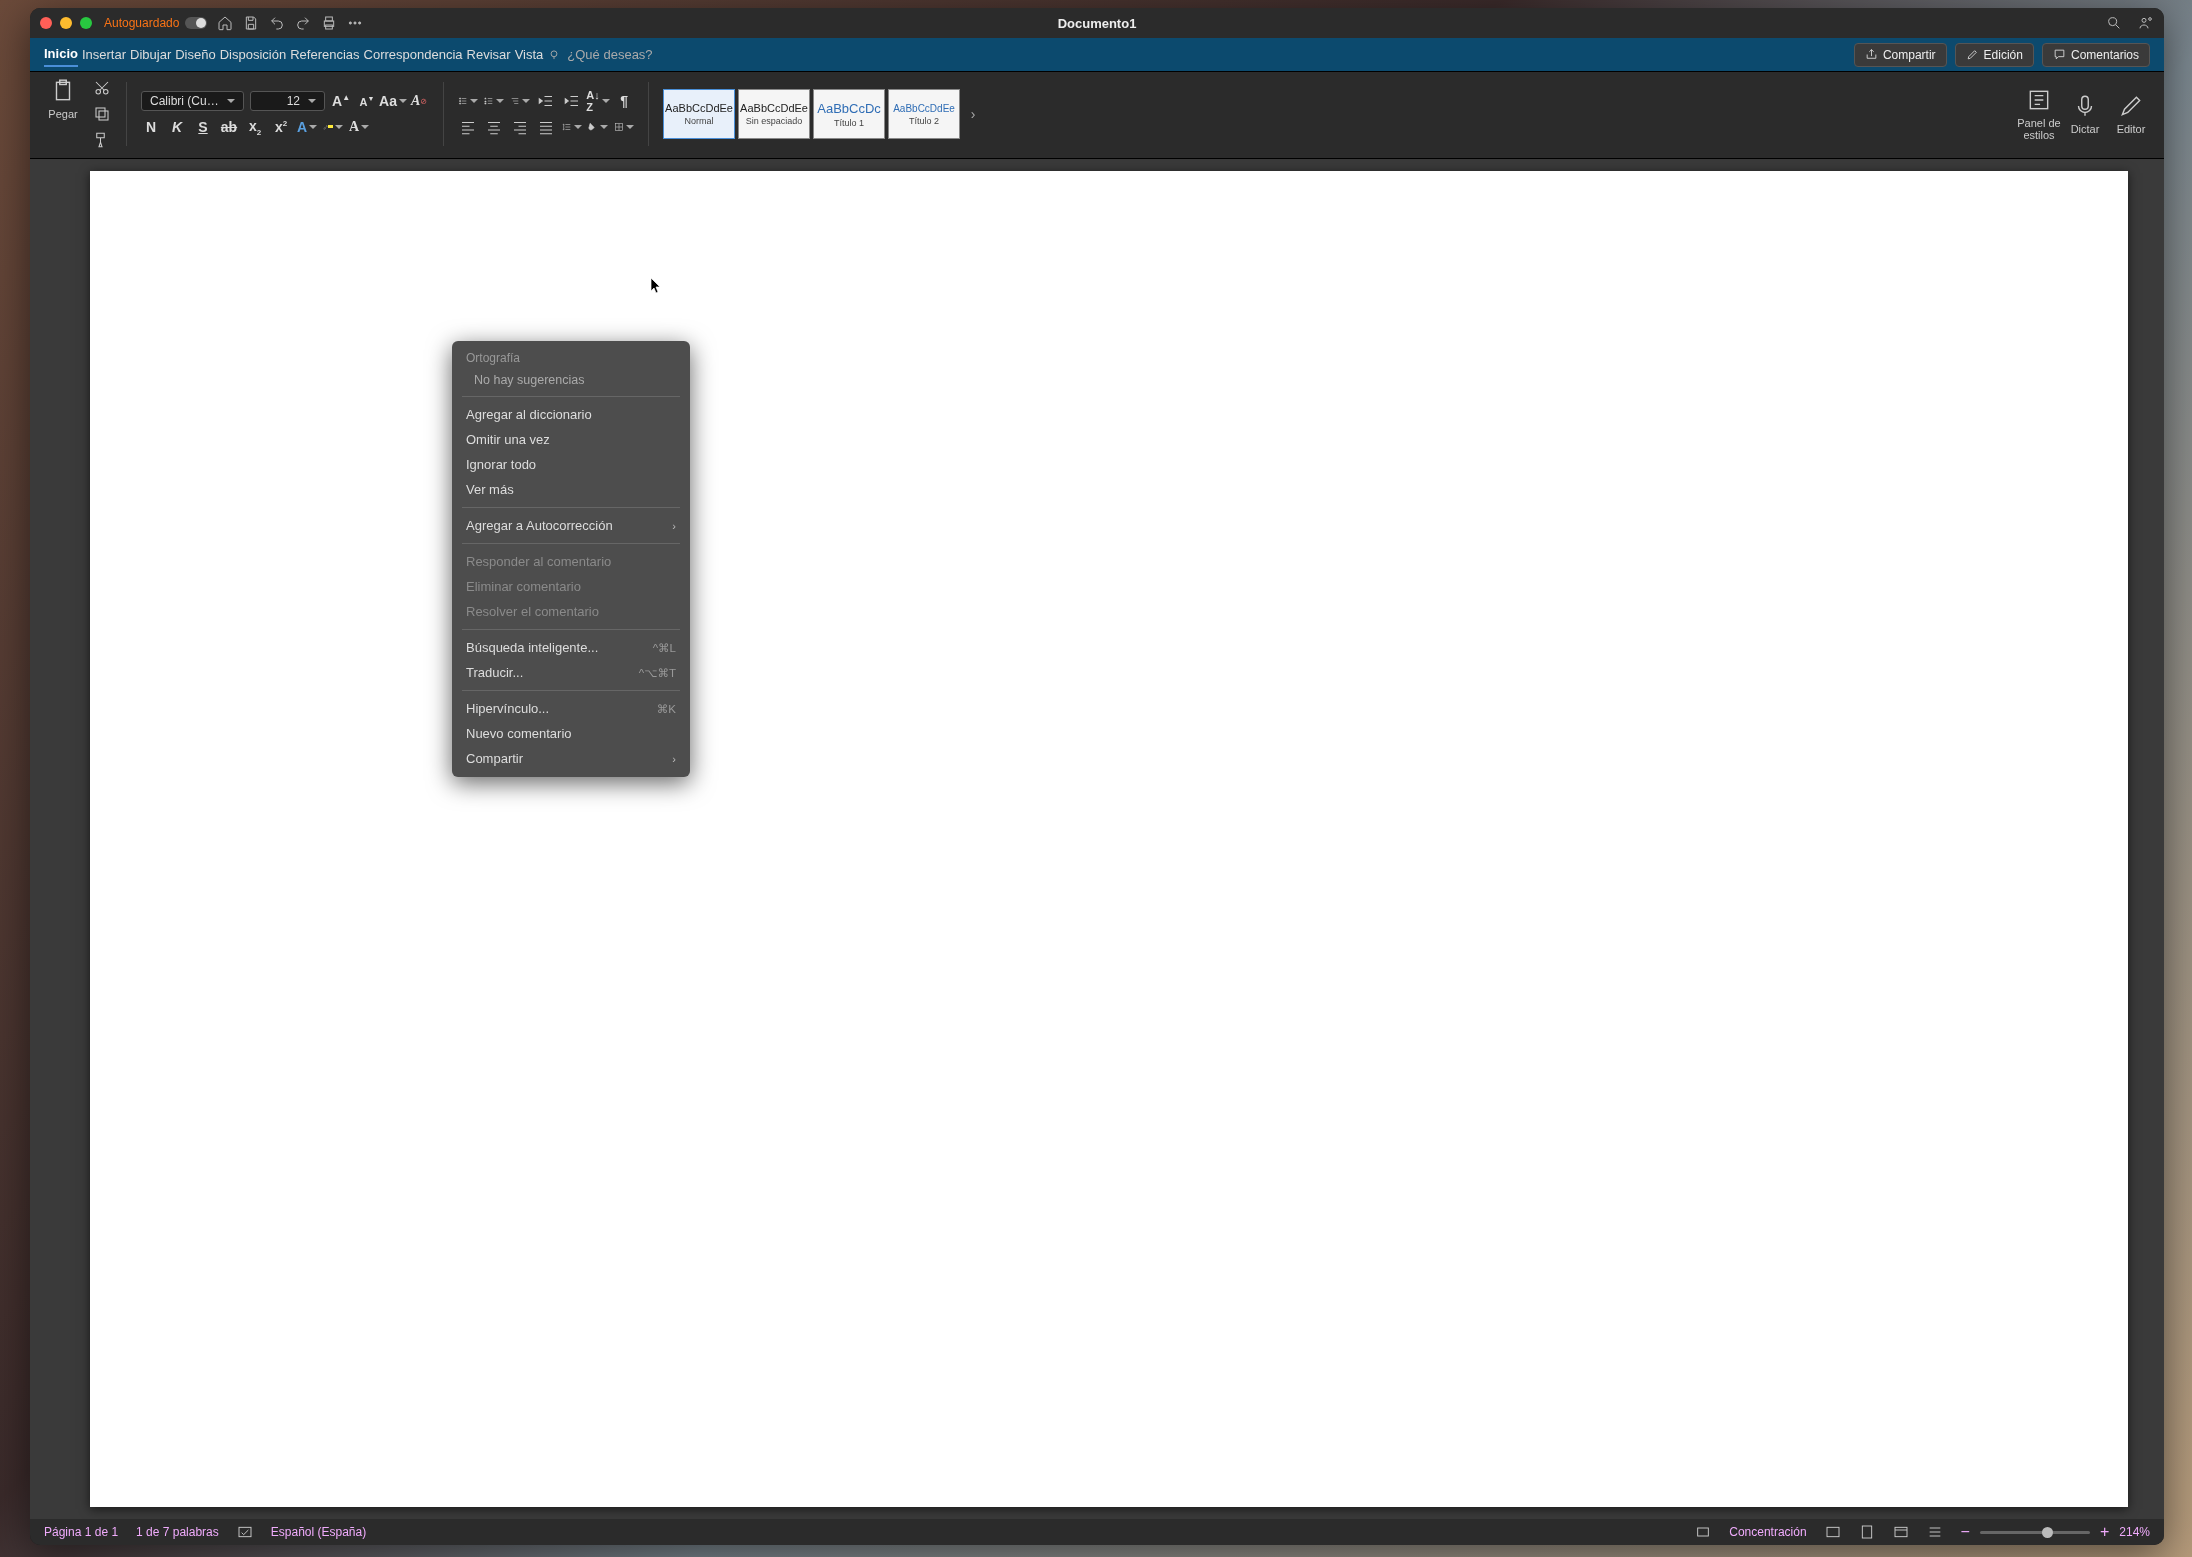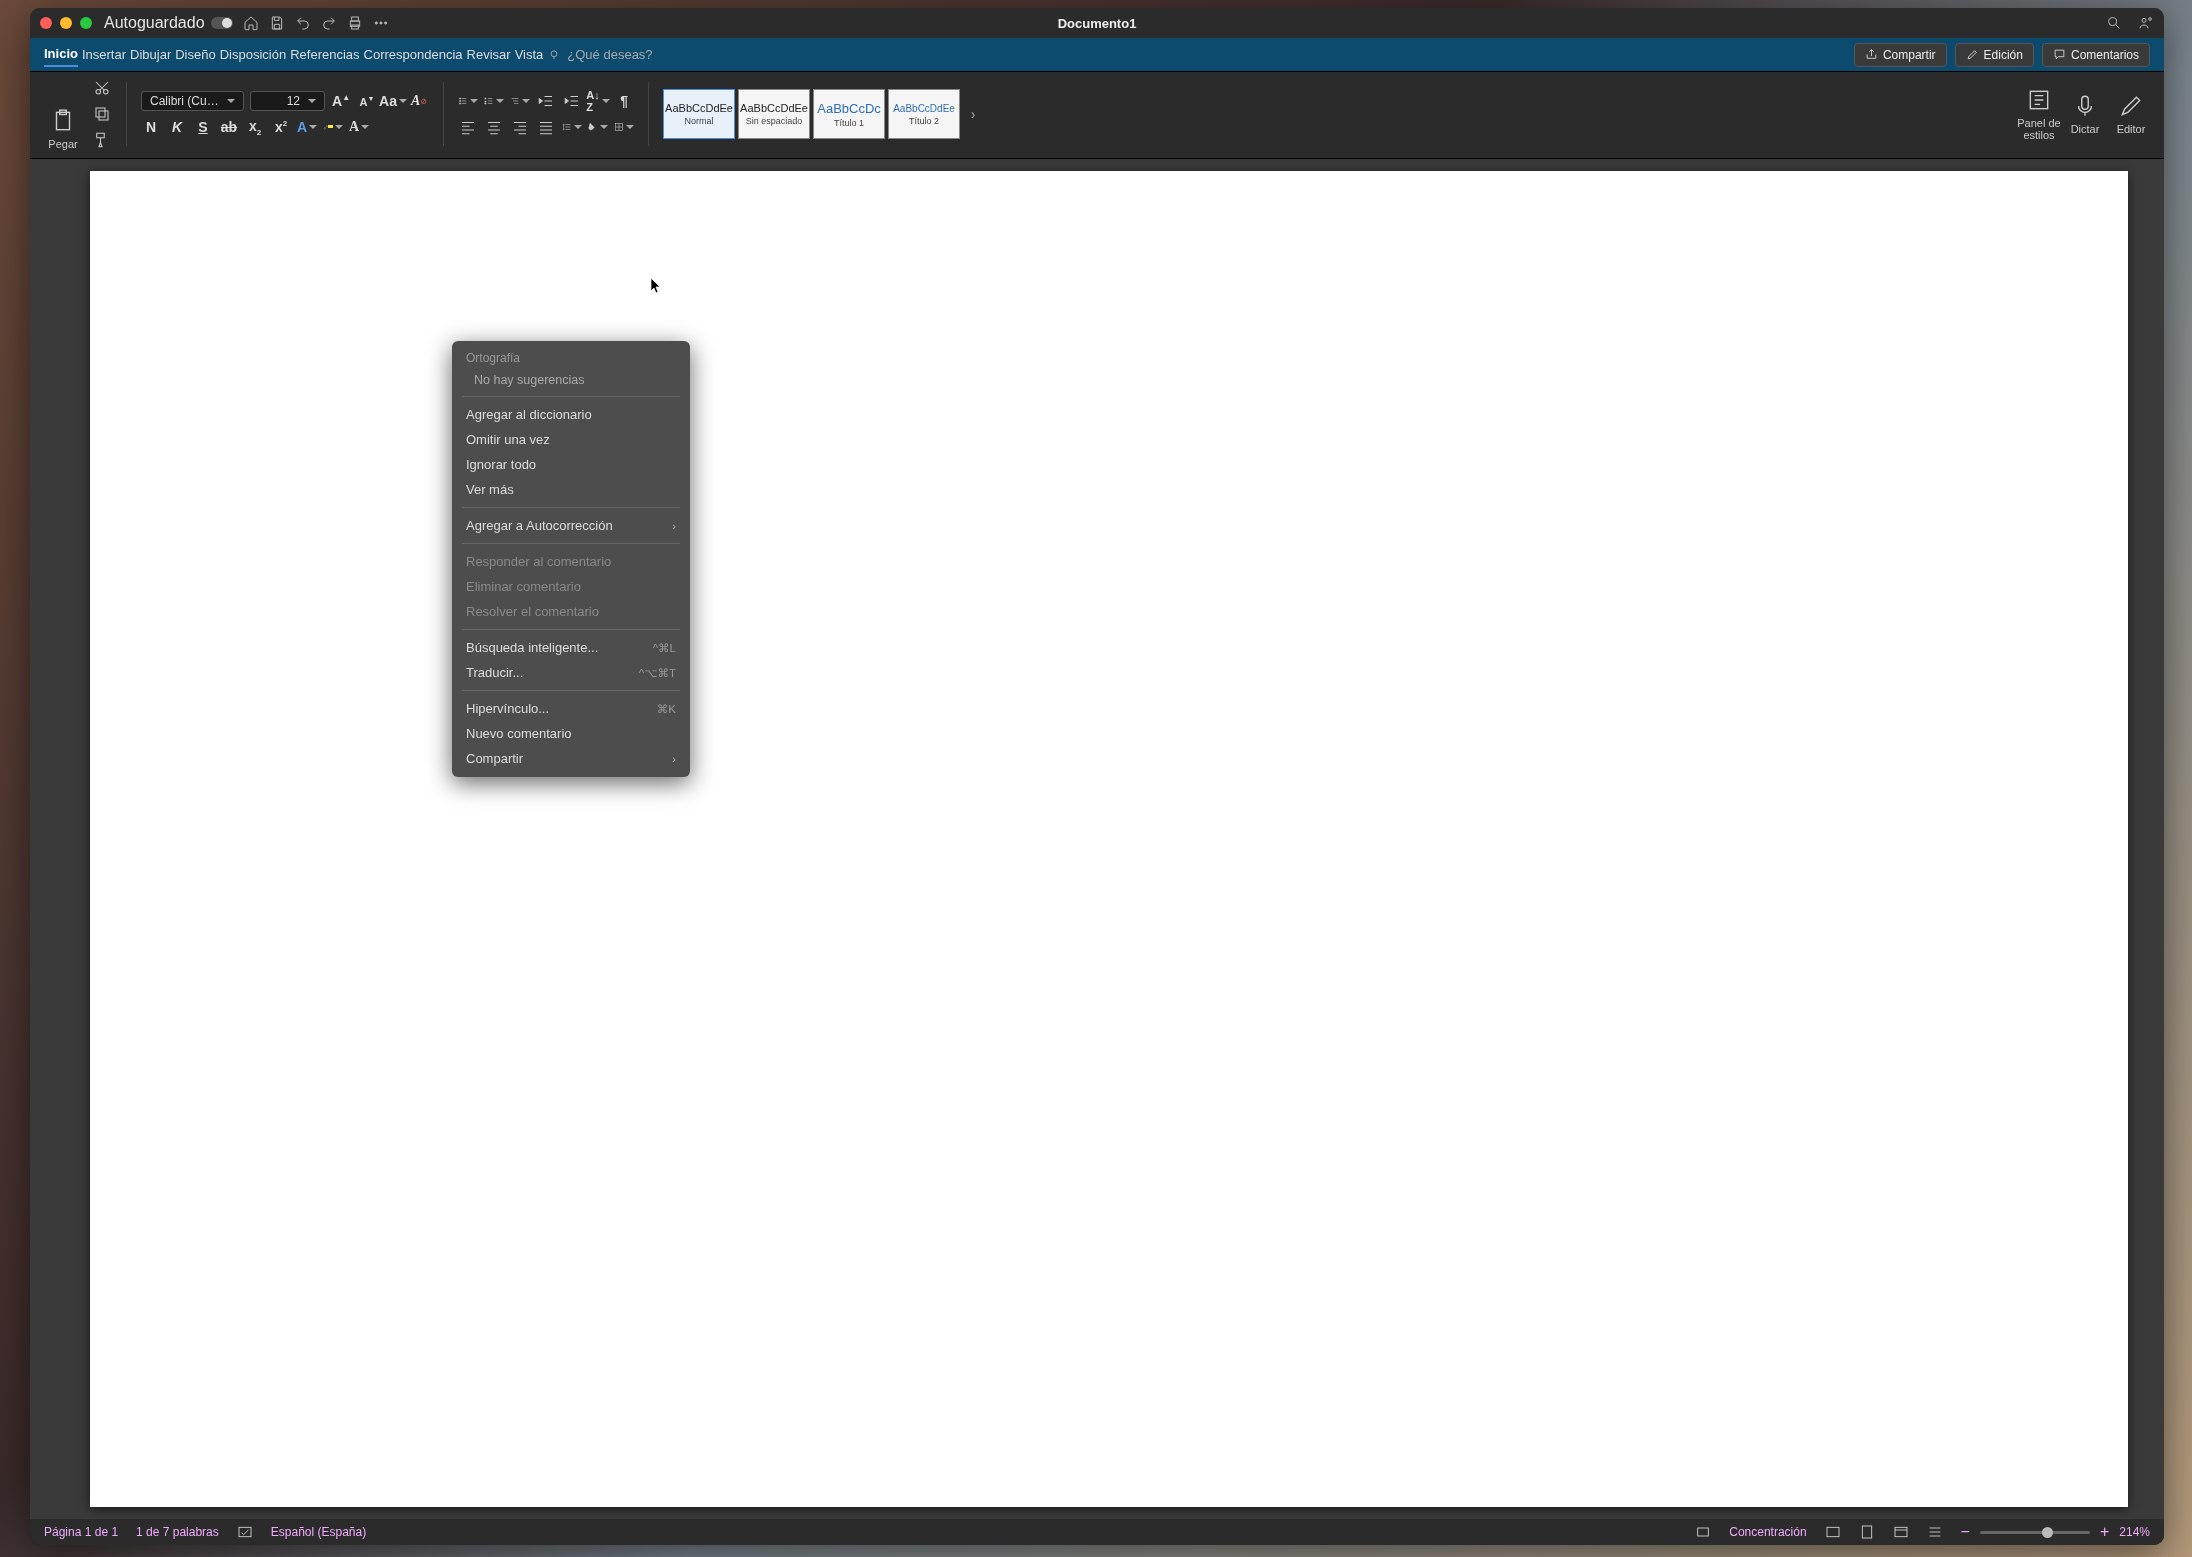--- a/index.html
+++ b/index.html
@@ -7,21 +7,21 @@
   .window {
     position: absolute; left: 30px; top: 8px; right: 28px; bottom: 12px;
     background: #1e1e1e; border-radius: 10px; overflow: hidden; box-shadow: 0 10px 40px rgba(0,0,0,.5);
     display: flex; flex-direction: column;
   }
   
   .titlebar { height: 30px; background: #2b2b2b; display:flex; align-items:center; padding:0 10px; position:relative; }
   .traffic { display:flex; gap:8px; margin-right:12px; }
   .dot { width:12px; height:12px; border-radius:50%; }
   .dot.red{background:#ff5f57;} .dot.yellow{background:#febc2e;} .dot.green{background:#28c840;}
-  .tb-left { display:flex; align-items:center; gap:10px; color:#e5e5e5; font-size:16px; }
+  .tb-left { display:flex; align-items:center; gap:10px; color:#f97316; font-size:12px; }
   .tb-icon { width:16px; height:16px; display:inline-flex; align-items:center; justify-content:center; color:#bbb;}
   .tb-icon svg{width:16px;height:16px;stroke:#bbb;fill:none;stroke-width:1.5;}
   .autosave { display:flex; align-items:center; gap:6px; }
   .toggle { width:22px; height:12px; background:#555; border-radius:7px; position:relative;}
   .toggle::after{content:'';position:absolute;right:1px;top:1px;width:10px;height:10px;background:#ddd;border-radius:50%;}
   .title-center{position:absolute;left:50%;transform:translateX(-50%);color:#eee;font-size:13px;font-weight:600;}
   .tb-right{margin-left:auto;display:flex;gap:16px;}
   
   .ribbon-tabs{height:34px;background:#0c4a6e;display:flex;align-items:center;padding:0 14px;gap:4px;color:#ddd;font-size:13px;border-bottom:1px solid #000;}
   .tab{cursor:pointer;padding:4px 0;}
@@ -33,21 +33,21 @@
   
   .ribbon{background:#2b2b2b;display:flex;align-items:stretch;padding:6px 10px 8px 10px;gap:8px;border-bottom:1px solid #000;min-height:78px;}
   .grp{display:flex;flex-direction:column;gap:6px;justify-content:center;}
   .grp-row{display:flex;align-items:center;gap:6px;}
   .sep{width:1px;background:#444;margin:4px 6px;}
   .ico{width:20px;height:20px;display:flex;align-items:center;justify-content:center;color:#ccc;font-size:13px;}
   .ico svg{width:18px;height:18px;stroke:#ccc;fill:none;stroke-width:1.4;}
   .dd::after{content:'';display:inline-block;margin-left:2px;border:4px solid transparent;border-top-color:#aaa;position:relative;top:2px;}
   .fontbox{background:#1a1a1a;border:1px solid #555;color:#ddd;font-size:12px;padding:2px 8px;border-radius:3px;display:flex;align-items:center;gap:6px;}
   .fontbox.sz{min-width:34px;padding-left:36px;}
-  .clipgrp{display:flex;align-items:flex-end;gap:6px;}
+  .clipgrp{display:flex;align-items:flex-start;gap:6px;}
   .bigbtn{display:flex;flex-direction:column;align-items:center;justify-content:center;color:#ccc;font-size:11px;gap:4px;min-width:46px;}
   .bigbtn svg{width:26px;height:26px;stroke:#ccc;fill:none;stroke-width:1.3;}
   .sidebtns{display:flex;flex-direction:column;gap:6px;}
   .style-card{width:72px;height:50px;background:#f5f5f5;border:1px solid #888;display:flex;flex-direction:column;align-items:center;justify-content:center;font-size:9px;color:#333;overflow:hidden;}
   .style-card.sel{border:1px solid #4a8fd8;background:#e8f0fa;}
   .style-card .sample{font-size:11px;color:#222;}
   .style-card.t1 .sample{color:#2f6db5;}
   .style-card .lbl{font-size:9px;color:#444;margin-top:2px;}
   .ribbon-right{margin-left:auto;display:flex;}
   .serif{font-family:"Times New Roman",serif;}

